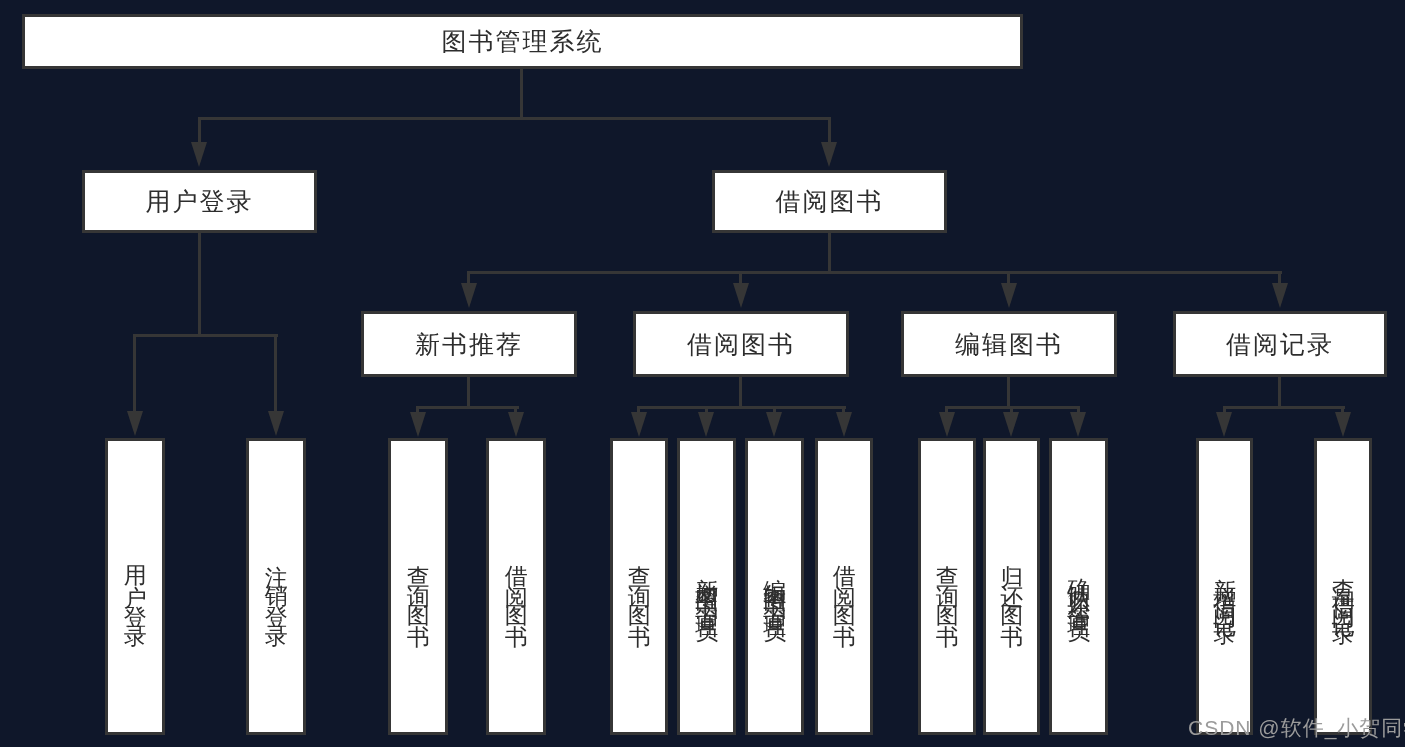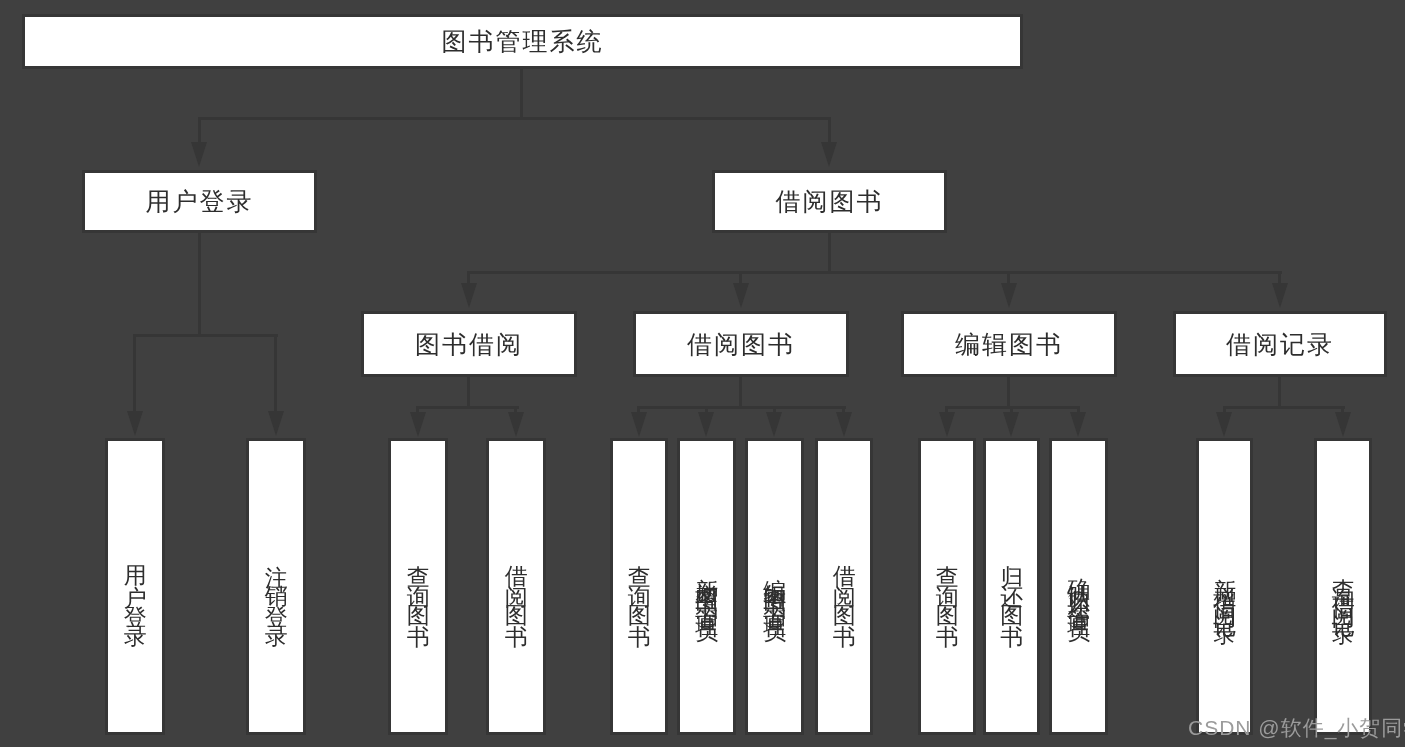--- a/index.html
+++ b/index.html
@@ -1,18 +1,18 @@
 <!DOCTYPE html>
 <html><head>
 <meta charset="utf-8">
 <style>
   html,body { margin:0; padding:0; background:#ffffff; }
   body { font-family: "Liberation Sans", "DejaVu Sans", sans-serif; }
   #stage {
-    position:relative; width:1405px; height:747px; background:#404040;
+    position:relative; width:1405px; height:747px; background:#0f172a;
     overflow:hidden; color:#2d2d2d;
   }
   .box {
     position:absolute; box-sizing:border-box; border:3px solid #363636;
     background:#ffffff; display:flex; align-items:center; justify-content:center;
     font-size:25px; color:#2d2d2d; letter-spacing:2px; white-space:nowrap;
   }
   .leaf {
     position:absolute; top:438px; height:297px; box-sizing:border-box;
     border:3px solid #363636; background:#ffffff;
@@ -73,21 +73,21 @@
   <div class="vline" style="left:467px; top:271px; height:15px;"></div>
   <div class="arrow" style="left:461px; top:283px;"></div>
   <div class="vline" style="left:739px; top:271px; height:15px;"></div>
   <div class="arrow" style="left:733px; top:283px;"></div>
   <div class="vline" style="left:1007px; top:271px; height:15px;"></div>
   <div class="arrow" style="left:1001px; top:283px;"></div>
   <div class="vline" style="left:1278px; top:271px; height:15px;"></div>
   <div class="arrow" style="left:1272px; top:283px;"></div>
 
   <div class="box" style="left:361px; top:311px; width:216px; height:66px;">
-    <span>图书借阅</span>
+    <span>新书推荐</span>
   </div>
   <div class="box" style="left:633px; top:311px; width:216px; height:66px;">
     <span>借阅图书</span>
   </div>
   <div class="box" style="left:901px; top:311px; width:216px; height:66px;">
     <span>编辑图书</span>
   </div>
   <div class="box" style="left:1173px; top:311px; width:214px; height:66px;">
     <span>借阅记录</span>
   </div>

